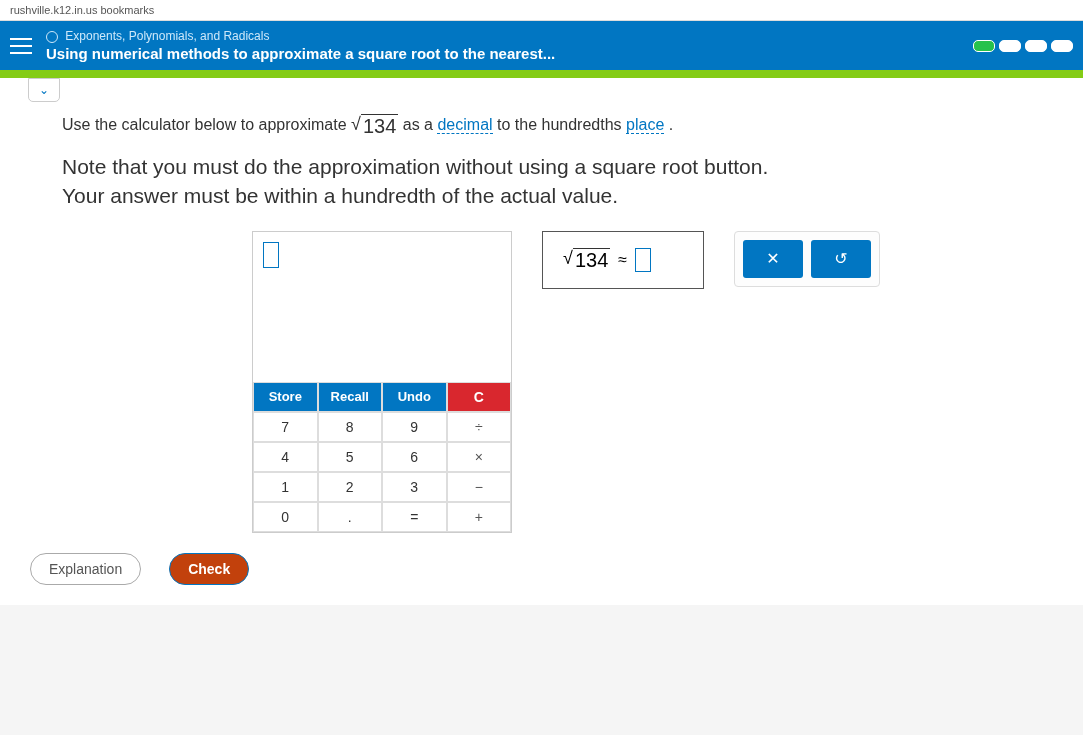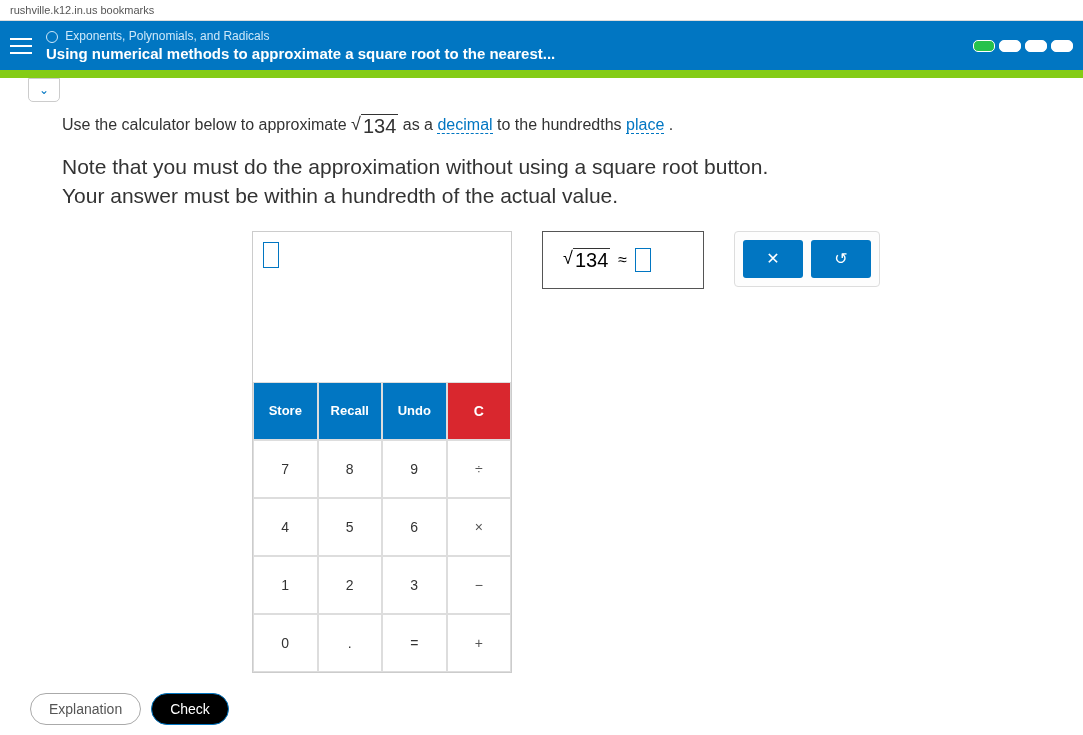--- a/index.html
+++ b/index.html
@@ -139,21 +139,21 @@
   border: 1.5px solid #0176c2;
   display: block;
 }
 .calc-grid {
   display: grid;
   grid-template-columns: repeat(4, 1fr);
   text-align: center;
 }
 .calc-btn {
   border: 1px solid #ddd;
-  padding: 20px 0;
+  padding: 6px 0;
   font-size: 14px;
   cursor: pointer;
   background: #fff;
   color: #333;
 }
 .calc-btn.cmd {
   background: #0176c2;
   color: #fff;
   font-weight: bold;
   font-size: 13px;
@@ -200,39 +200,39 @@
   border-radius: 3px;
   font-size: 16px;
   cursor: pointer;
   display: flex;
   align-items: center;
   justify-content: center;
 }
 .bottom-btns {
   padding: 20px 30px;
   display: flex;
-  gap: 10px;
+  gap: 28px;
 }
 .btn {
   padding: 7px 18px;
   border-radius: 16px;
   font-size: 14px;
   cursor: pointer;
   border: 1.5px solid;
 }
 .btn.explain {
   background: #fff;
   color: #555;
   border-color: #aaa;
 }
 .btn.check {
-  background: #000000;
+  background: #c2410c;
   color: #fff;
   border-color: #0176c2;
-  font-weight: normal;
+  font-weight: bold;
 }
 .footer {
   background: #e4e4e4;
   color: #666;
   font-size: 12px;
   text-align: right;
   padding: 10px 14px;
   border-top: 1px solid #ccc;
 }
 .footer a {

